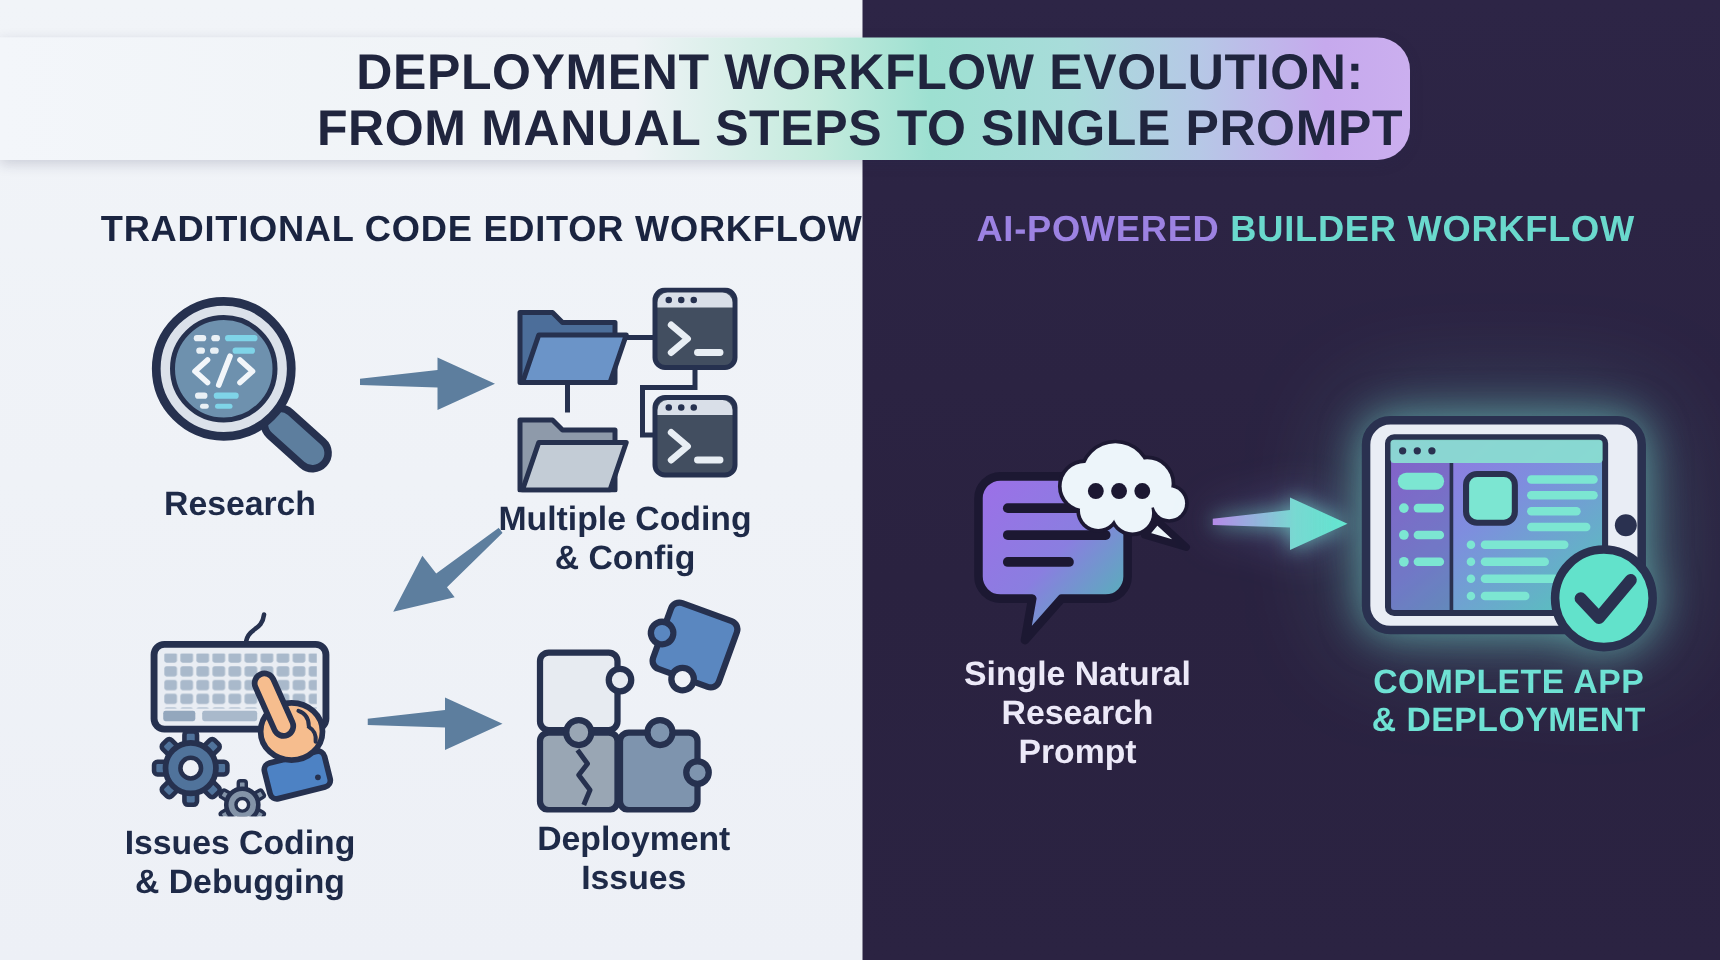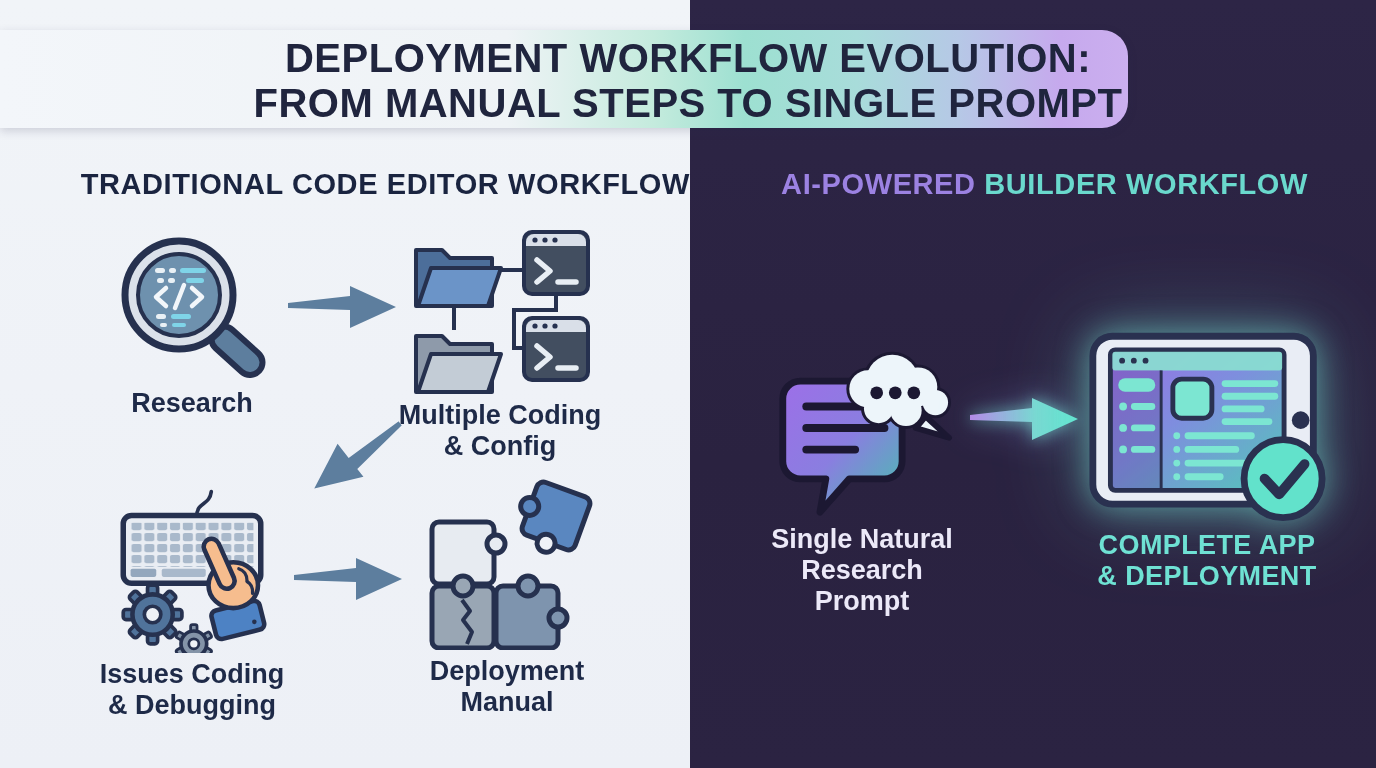--- a/index.html
+++ b/index.html
@@ -217,21 +217,21 @@
       <rect x="16" y="108" width="62" height="62" rx="7" fill="#99a6b4" stroke="#26314f" stroke-width="5"></rect>
       <circle cx="47" cy="108" r="10" fill="#99a6b4" stroke="#26314f" stroke-width="5"></circle>
       <path d="M46 122 l8 11 l-7 9 l9 12 l-5 12" fill="none" stroke="#26314f" stroke-width="4" stroke-linejoin="round"></path>
 
       <rect x="80" y="108" width="62" height="62" rx="7" fill="#7e94ae" stroke="#26314f" stroke-width="5"></rect>
       <circle cx="112" cy="108" r="10" fill="#7e94ae" stroke="#26314f" stroke-width="5"></circle>
       <circle cx="142" cy="140" r="9" fill="#7e94ae" stroke="#26314f" stroke-width="5"></circle>
     </svg>
     <div class="step-label">
       <div>Deployment</div>
-      <div>Manual</div>
+      <div>Issues</div>
     </div>
   </div>
 
   <div class="step" style="left:757px; top:340px; width:210px;">
     <svg width="188" height="178" viewBox="0 0 190 182">
       <defs>
         <linearGradient id="gchat" x1="0" y1="0" x2="1" y2="1">
           <stop offset="0%" stop-color="#9d6fe8"></stop>
           <stop offset="50%" stop-color="#8a7ee0"></stop>
           <stop offset="100%" stop-color="#45c2ac"></stop>

